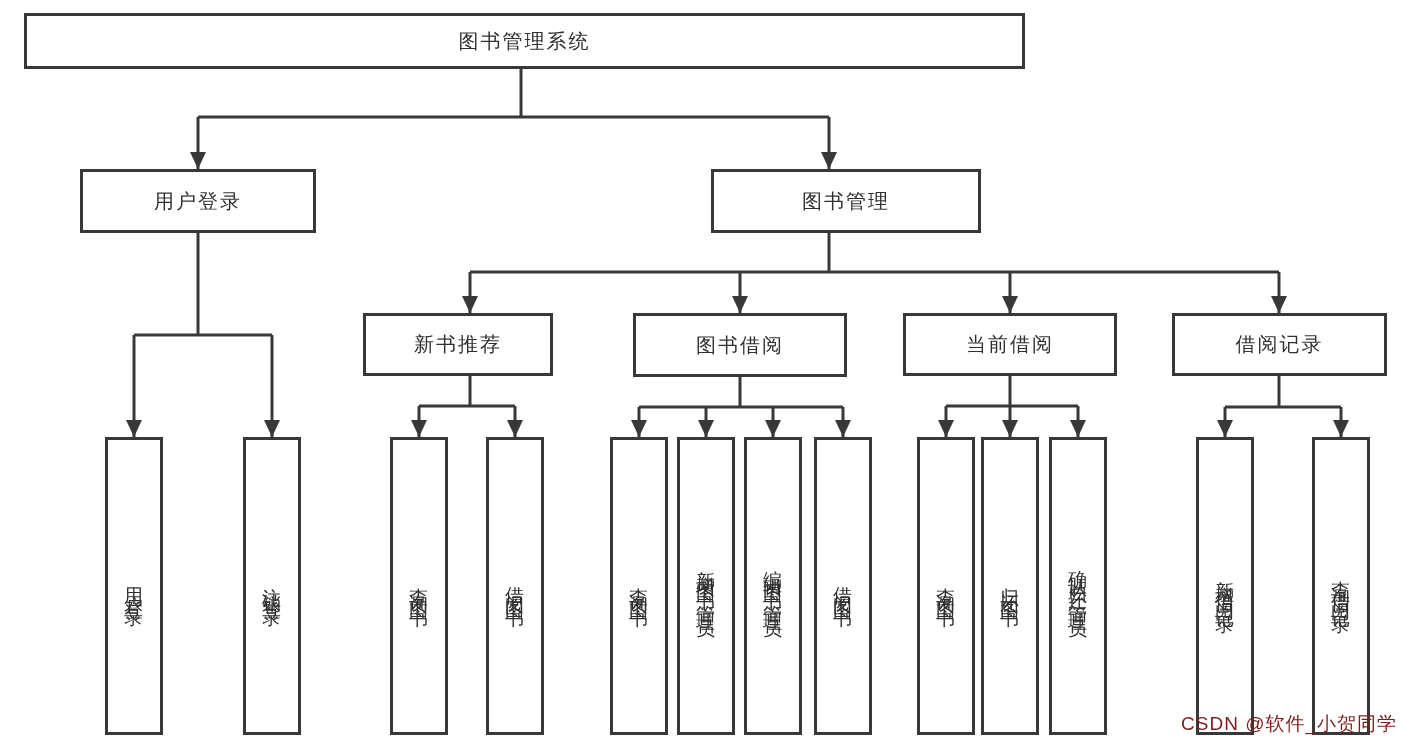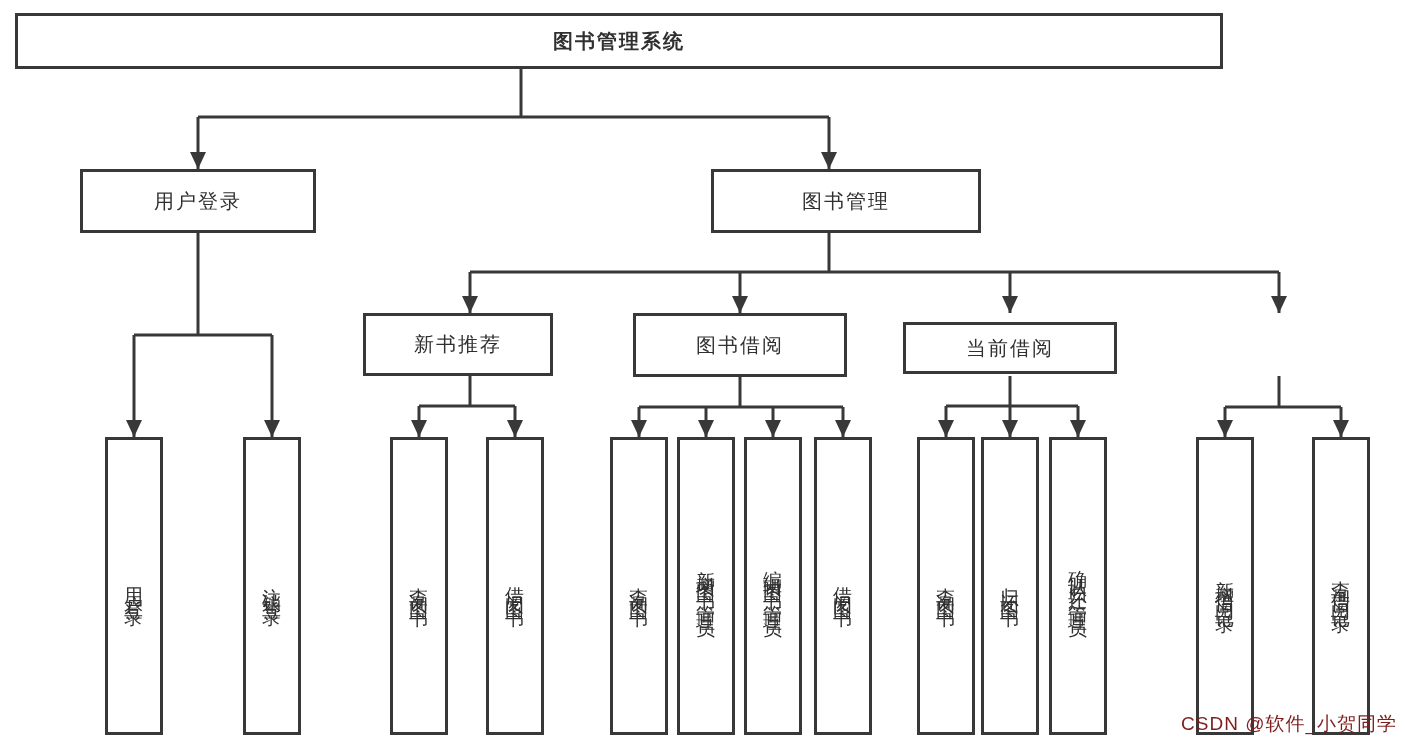--- a/index.html
+++ b/index.html
@@ -34,26 +34,26 @@
     white-space: nowrap;
   }
   .vbox {
     writing-mode: vertical-rl;
     text-orientation: mixed;
     font-size: 19px;
     letter-spacing: 7px;
     line-height: 1;
   }
   
-  .n-root   { left: 15px;  top: 13px;  width: 1208px; height: 56px; font-weight: bold; }
+  .n-root   { left: 24px;  top: 13px;  width: 1001px; height: 56px; }
   .n-login  { left: 80px;  top: 169px; width: 236px;  height: 64px; }
   .n-mgmt   { left: 711px; top: 169px; width: 270px;  height: 64px; }
   .n-rec    { left: 363px; top: 313px; width: 190px;  height: 63px; }
   .n-borrow { left: 633px; top: 313px; width: 214px;  height: 64px; }
-  .n-cur    { left: 903px; top: 322px; width: 214px;  height: 52px; }
+  .n-cur    { left: 903px; top: 313px; width: 214px;  height: 63px; }
   .n-hist   { left: 1172px;top: 313px; width: 215px;  height: 63px; }
   .n-a1 { left: 105px;  top: 437px; width: 58px; height: 298px; }
   .n-a2 { left: 243px;  top: 437px; width: 58px; height: 298px; }
   .n-b1 { left: 390px;  top: 437px; width: 58px; height: 298px; }
   .n-b2 { left: 486px;  top: 437px; width: 58px; height: 298px; }
   .n-c1 { left: 610px;  top: 437px; width: 58px; height: 298px; }
   .n-c2 { left: 677px;  top: 437px; width: 58px; height: 298px; }
   .n-c3 { left: 744px;  top: 437px; width: 58px; height: 298px; }
   .n-c4 { left: 814px;  top: 437px; width: 58px; height: 298px; }
   .n-d1 { left: 917px;  top: 437px; width: 58px; height: 298px; }
@@ -136,20 +136,21 @@
   </svg>
 
   <div class="box hbox n-root">图书管理系统</div>
 
   <div class="box hbox n-login">用户登录</div>
   <div class="box hbox n-mgmt">图书管理</div>
 
   <div class="box hbox n-rec">新书推荐</div>
   <div class="box hbox n-borrow">图书借阅</div>
   <div class="box hbox n-cur">当前借阅</div>
+  <div class="box hbox n-hist">借阅记录</div>
 
   <div class="box vbox n-a1">用户登录</div>
   <div class="box vbox n-a2">注销登录</div>
 
   <div class="box vbox n-b1">查询图书</div>
   <div class="box vbox n-b2">借阅图书</div>
 
   <div class="box vbox n-c1">查询图书</div>
   <div class="box vbox n-c2">新增图书（管理员）</div>
   <div class="box vbox n-c3">编辑图书（管理员）</div>

